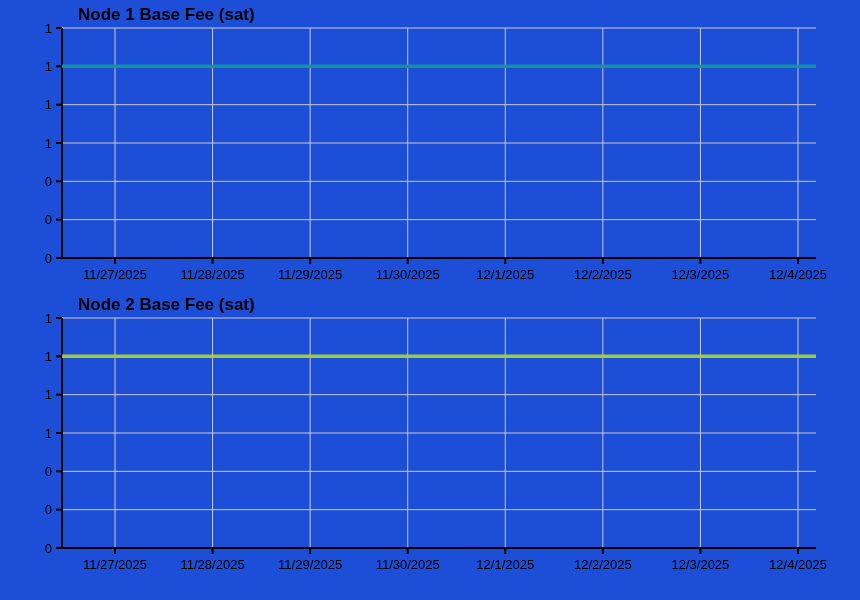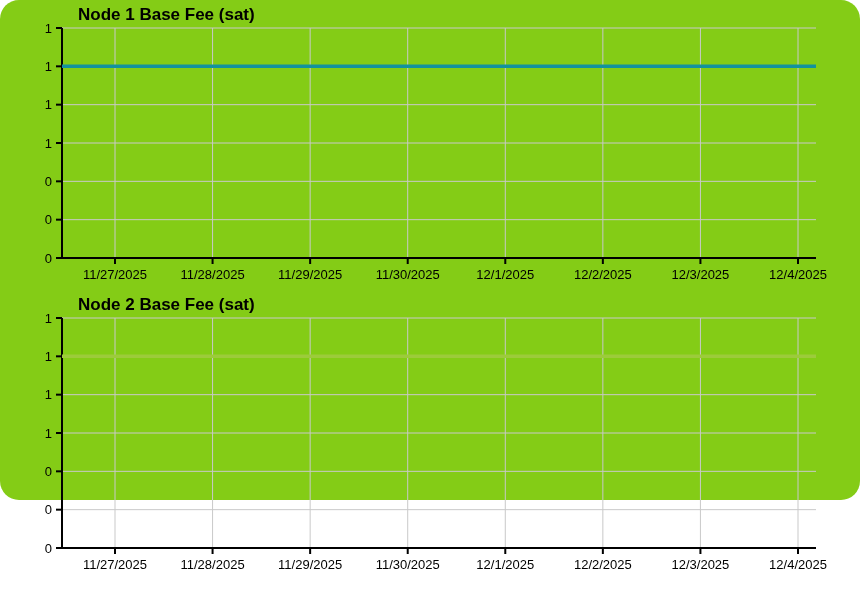--- a/index.html
+++ b/index.html
@@ -6,23 +6,22 @@
     margin: 0;
     padding: 0;
     background: #ffffff;
     width: 860px;
     height: 600px;
     overflow: hidden;
     font-family: "Liberation Sans", sans-serif;
   }
   .page {
     width: 860px;
-    height: 500px;
-    background: #84cc16;
-    border-radius: 19px;
+    height: 600px;
+    background: #1d4ed8;
   }
   .chart-block {
     width: 860px;
     height: 290px;
     display: block;
   }
   svg.chart-svg {
     display: block;
     width: 860px;
     height: 290px;

